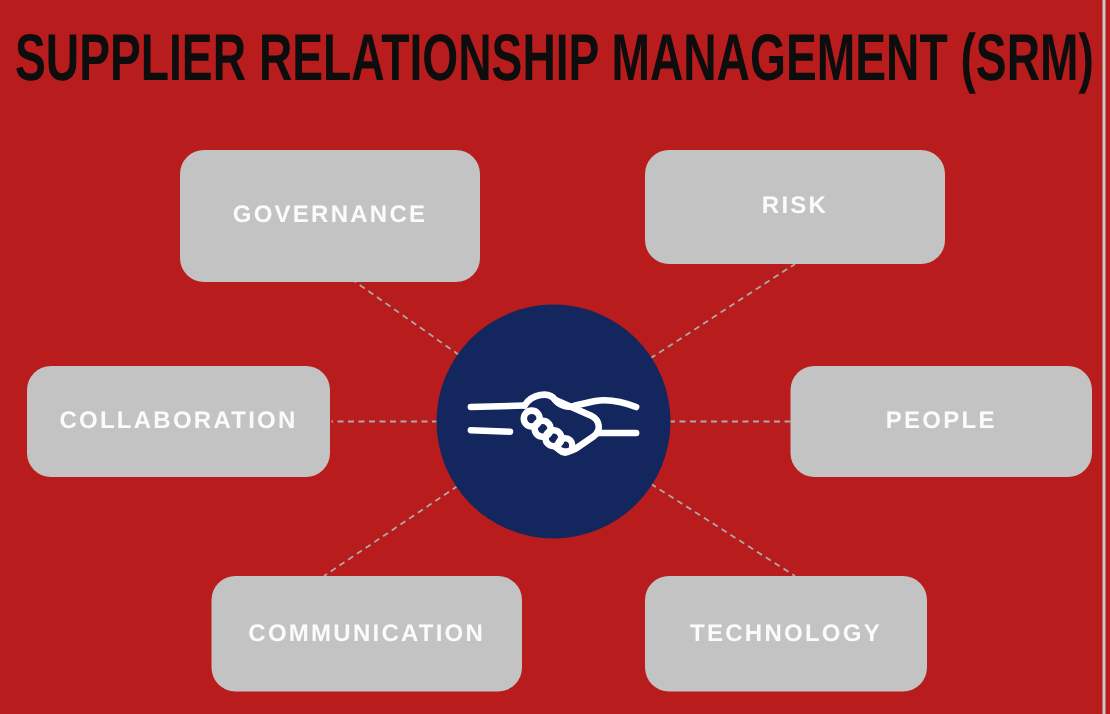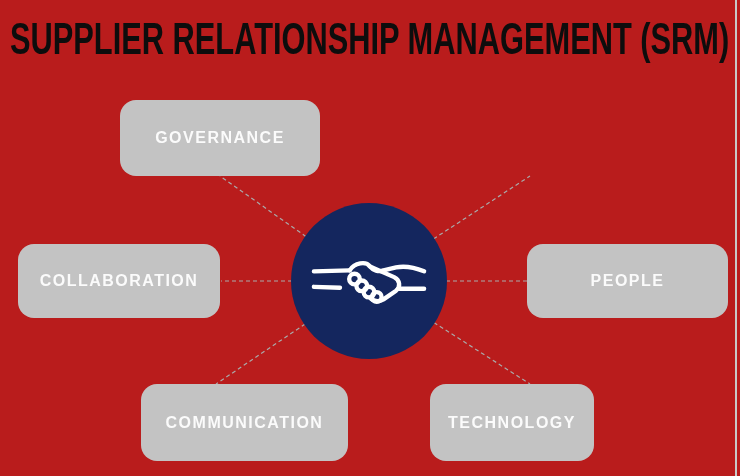--- a/index.html
+++ b/index.html
@@ -43,26 +43,26 @@
     align-items: center;
     justify-content: center;
   }
   .node-label {
     color: #fbfbfb;
     font-weight: 700;
     font-size: 16px;
     letter-spacing: 1.5px;
     text-align: center;
   }
-  .node-governance    { left: 120px; top: 100px; width: 200px; height: 76px; }
+  .node-governance    { left: 120px; top: 100px; width: 200px; height: 88px; }
   .node-risk          { left: 430px; top: 100px; width: 200px; height: 76px; }
   .node-collaboration { left: 18px;  top: 244px; width: 202px; height: 74px; }
   .node-people        { left: 527px; top: 244px; width: 201px; height: 74px; }
   .node-communication { left: 113px; top: 384px; width: 207px; height: 77px; margin-left: 28px; }
-  .node-technology    { left: 430px; top: 384px; width: 164px; height: 77px; }
+  .node-technology    { left: 430px; top: 384px; width: 188px; height: 77px; }
   .hub {
     position: absolute;
     left: 291px;
     top: 203px;
     width: 156px;
     height: 156px;
     border-radius: 50%;
     background: #14265e;
     display: flex;
     align-items: center;
@@ -96,20 +96,23 @@
       <line x1="369" y1="281" x2="221" y2="281" stroke="#aaaaaa"></line>
       <line x1="369" y1="281" x2="527" y2="281" stroke="#aaaaaa"></line>
       <line x1="369" y1="281" x2="216" y2="384" stroke="#aaaaaa"></line>
       <line x1="369" y1="281" x2="530" y2="384" stroke="#aaaaaa"></line>
     </g>
   </svg>
 
   <div class="node node-governance">
     <span class="node-label">GOVERNANCE</span>
   </div>
+  <div class="node node-risk">
+    <span class="node-label">RISK</span>
+  </div>
   <div class="node node-people">
     <span class="node-label">PEOPLE</span>
   </div>
   <div class="node node-collaboration">
     <span class="node-label">COLLABORATION</span>
   </div>
   <div class="node node-communication">
     <span class="node-label">COMMUNICATION</span>
   </div>
   <div class="node node-technology">

